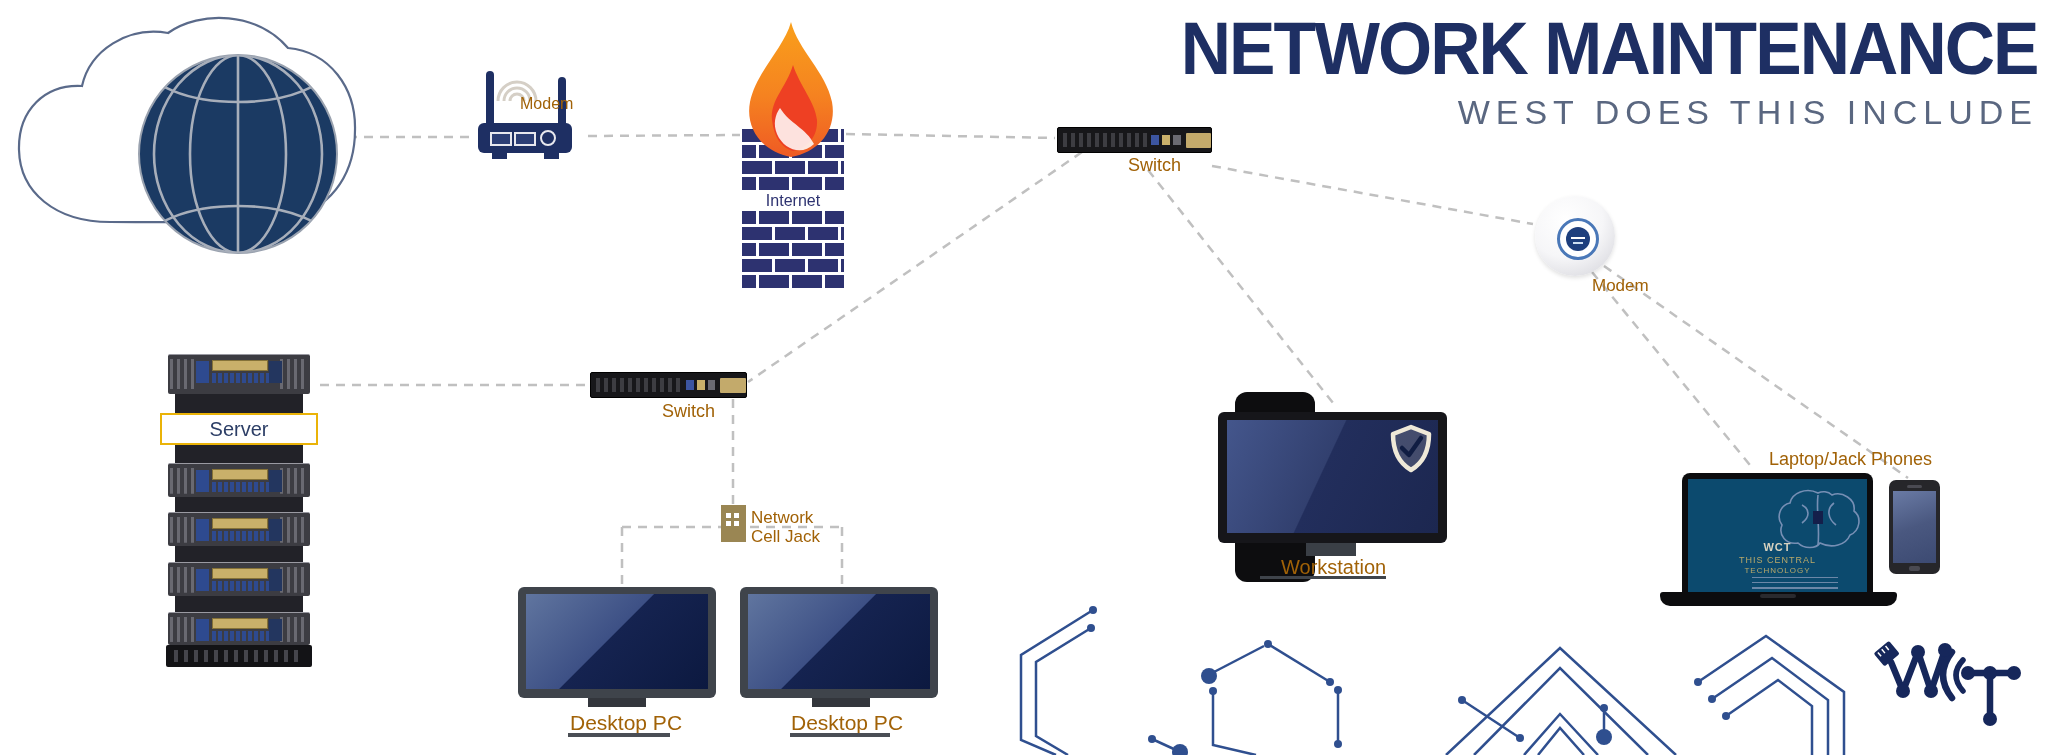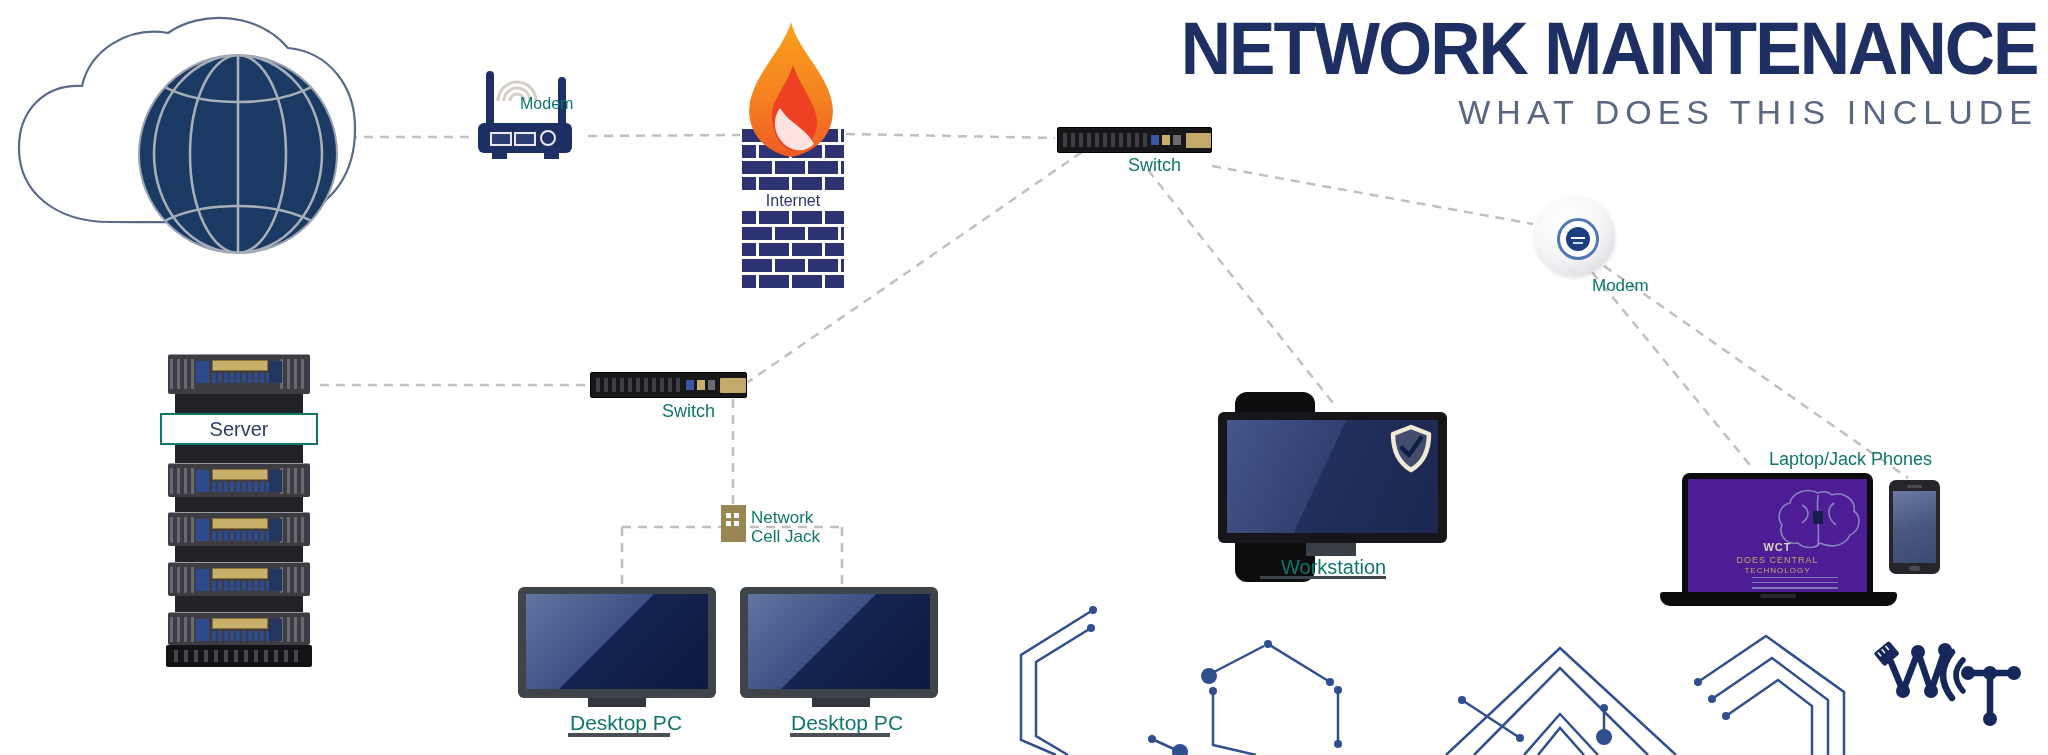--- a/index.html
+++ b/index.html
@@ -1,20 +1,20 @@
 <!DOCTYPE html>
 <html><head>
 <meta charset="utf-8">
 <style>
   html,body{margin:0;padding:0;background:#fff;font-family:"Liberation Sans",sans-serif;}
   #stage{position:relative;width:2048px;height:755px;background:#fff;overflow:hidden;}
   .abs{position:absolute;}
   svg.layer{position:absolute;left:0;top:0;z-index:0;}
   .dev{z-index:2;}
-  .lbl{color:#0f766e;z-index:3;white-space:nowrap;}
+  .lbl{color:#a16207;z-index:3;white-space:nowrap;}
 
   
   #title-block{right:10px;top:12px;text-align:right;z-index:3;}
   #title-main{font-size:74px;font-weight:bold;color:#1e2f63;letter-spacing:-2px;line-height:1;
               transform:scaleX(.94);transform-origin:right;}
   #title-sub{font-size:34px;font-weight:400;color:#5a6780;letter-spacing:6px;margin-top:7px;}
 
   
   #internet-band{left:136px;top:139px;width:212px;height:30px;background:#fff;z-index:3;
                  display:flex;align-items:center;justify-content:center;font-size:21px;color:#2c3e66;}
@@ -62,21 +62,21 @@
   #rack-col{position:absolute;left:13px;top:6px;width:128px;height:296px;background:#222228;}
   .srv-unit{position:absolute;left:6px;width:142px;background:#3c3c42;border-top:1px solid #9a9aa2;border-radius:2px;
     background-image:repeating-linear-gradient(90deg,#696971 0 3px,#3c3c42 3px 7px),
                      repeating-linear-gradient(90deg,#696971 0 3px,#3c3c42 3px 7px);
     background-size:28px 78%,28px 78%;background-position:2px center,calc(100% - 2px) center;background-repeat:no-repeat;}
   .srv-screen{position:absolute;left:44px;top:5px;width:54px;height:9px;background:#c9b06a;border:1px solid #857238;}
   .srv-pix{position:absolute;left:44px;top:18px;width:60px;height:10px;
     background:repeating-linear-gradient(90deg,#2e4a8f 0 4px,transparent 4px 6px);}
   .srv-sql{position:absolute;left:28px;top:6px;width:13px;height:22px;background:#2e4a8f;}
   .srv-sqr{position:absolute;right:28px;top:6px;width:13px;height:22px;background:#23365f;}
-  #server-band{position:absolute;left:-2px;top:59px;width:154px;height:28px;background:#fff;border:2px solid #0f766e;
+  #server-band{position:absolute;left:-2px;top:59px;width:154px;height:28px;background:#fff;border:2px solid #eab308;
     display:flex;align-items:center;justify-content:center;font-size:20px;color:#2c3e66;}
   #rack-base{position:absolute;left:4px;top:291px;width:146px;height:22px;background:#131316;border-radius:2px;}
   #rack-base-vents{position:absolute;left:8px;top:5px;right:8px;bottom:5px;
     background:repeating-linear-gradient(90deg,#45454c 0 4px,#131316 4px 10px);}
 
   
   #wall-jack{left:721px;top:505px;width:25px;height:37px;background:#9a8653;z-index:2;}
   #wall-jack .holes{position:absolute;left:5px;top:8px;width:15px;height:15px;display:grid;
     grid-template-columns:5px 5px;grid-template-rows:5px 5px;gap:3px;}
   #wall-jack .holes div{background:#fff;}
@@ -94,21 +94,21 @@
   #ws-tower{left:1235px;top:392px;width:80px;height:190px;background:#0d0d0f;border-radius:12px;z-index:1;}
   #ws-monitor{left:1218px;top:412px;width:229px;height:131px;background:#16161a;border-radius:6px;z-index:2;}
   #ws-screen{position:absolute;left:9px;top:8px;right:9px;bottom:10px;
     background:linear-gradient(115deg,#44568c 0%,#32406f 45%,#222e5c 45.5%,#1c2750 100%);}
   #ws-stand{left:1306px;top:543px;width:50px;height:13px;background:#3a3f46;z-index:2;}
   #ws-label{left:1281px;top:556px;font-size:20px;z-index:3;}
   #ws-underline{left:1260px;top:576px;width:126px;height:3px;background:#3f444b;z-index:3;}
 
   
   #laptop-screen{left:1682px;top:473px;width:191px;height:120px;background:#0c0c0e;border-radius:8px 8px 0 0;z-index:2;}
-  #laptop-display{position:absolute;left:6px;top:6px;right:6px;bottom:0;background:#4c1d95;overflow:hidden;}
+  #laptop-display{position:absolute;left:6px;top:6px;right:6px;bottom:0;background:#0c4a6e;overflow:hidden;}
   #laptop-base{left:1660px;top:592px;width:237px;height:14px;background:#0c0c0e;border-radius:3px 3px 10px 10px;z-index:2;}
   #laptop-base div{position:absolute;left:100px;top:2px;width:36px;height:4px;background:#2a2a2e;border-radius:2px;}
   .lap-txt{position:absolute;width:100%;text-align:center;color:#b9a96a;letter-spacing:1px;}
   #lap-mono{top:62px;font-size:11px;color:#d9d3c0;font-weight:bold;}
   #lap-line1{top:76px;font-size:9px;}
   #lap-line2{top:87px;font-size:8px;}
   #lap-bullets{position:absolute;left:64px;top:98px;width:86px;height:18px;
     background:repeating-linear-gradient(#9fa8c6 0 1.5px,transparent 1.5px 5px);opacity:.65;}
   #phone{left:1889px;top:480px;width:51px;height:94px;background:#26262a;border-radius:7px;z-index:2;}
   #phone-screen{position:absolute;left:4px;top:11px;right:4px;bottom:11px;
@@ -201,21 +201,21 @@
         </g>
       </g>
       <g transform="rotate(-40 1887 654)" stroke="#ffffff" stroke-width="1.5">
         <path d="M1881 647 L1881 652 M1886 647 L1886 652 M1891 647 L1891 652"></path>
       </g>
     </g>
   </svg>
 
   <div class="abs" id="title-block">
     <div id="title-main">NETWORK MAINTENANCE</div>
-    <div id="title-sub">WHAT DOES THIS INCLUDE</div>
+    <div id="title-sub">WEST DOES THIS INCLUDE</div>
   </div>
 
   <svg class="layer dev" width="420" height="280" style="z-index:2;">
     <path d="M110 222 C 55 222, 20 192, 19 150 C 18 110, 45 84, 82 86
              C 90 50, 128 26, 168 33 C 200 10, 258 12, 288 48 C 330 52, 356 88, 355 130
              C 355 170, 335 205, 295 216 C 240 224, 160 222, 110 222 Z" fill="#ffffff" stroke="#5a6a8a" stroke-width="2.2"></path>
     <g>
       <circle cx="238" cy="154" r="99" fill="#1b3a63" stroke="#9aa2af" stroke-width="2"></circle>
       <clipPath id="gclip">
           <circle cx="238" cy="154" r="99"></circle>
@@ -431,21 +431,21 @@
         <g stroke="#9aa6cc" stroke-width="1.6" fill="none" opacity=".75">
           <path d="M46 6 C 34 0, 20 6, 18 16 C 8 18, 4 30, 10 38 C 6 48, 14 58, 26 56
                    C 32 62, 44 62, 48 56 C 60 62, 74 58, 78 48 C 88 44, 90 30, 82 24
                    C 84 12, 70 4, 60 8 C 56 4, 50 4, 46 6 Z"></path>
           <path d="M46 8 C 44 24, 48 40, 46 58"></path>
           <path d="M30 18 C 38 22, 38 30, 30 36 M62 16 C 54 22, 56 32, 64 38"></path>
         </g>
         <rect x="41" y="24" width="10" height="13" fill="#141f4a"></rect>
       </svg>
       <div class="lap-txt" id="lap-mono">WCT</div>
-      <div class="lap-txt" id="lap-line1">DOES CENTRAL</div>
+      <div class="lap-txt" id="lap-line1">THIS CENTRAL</div>
       <div class="lap-txt" id="lap-line2">TECHNOLOGY</div>
       <div id="lap-bullets"></div>
     </div>
   </div>
   <div class="abs dev" id="laptop-base">
       <div></div>
     </div>
   <div class="abs dev" id="phone">
     <div id="phone-speaker"></div>
     <div id="phone-screen"></div>

